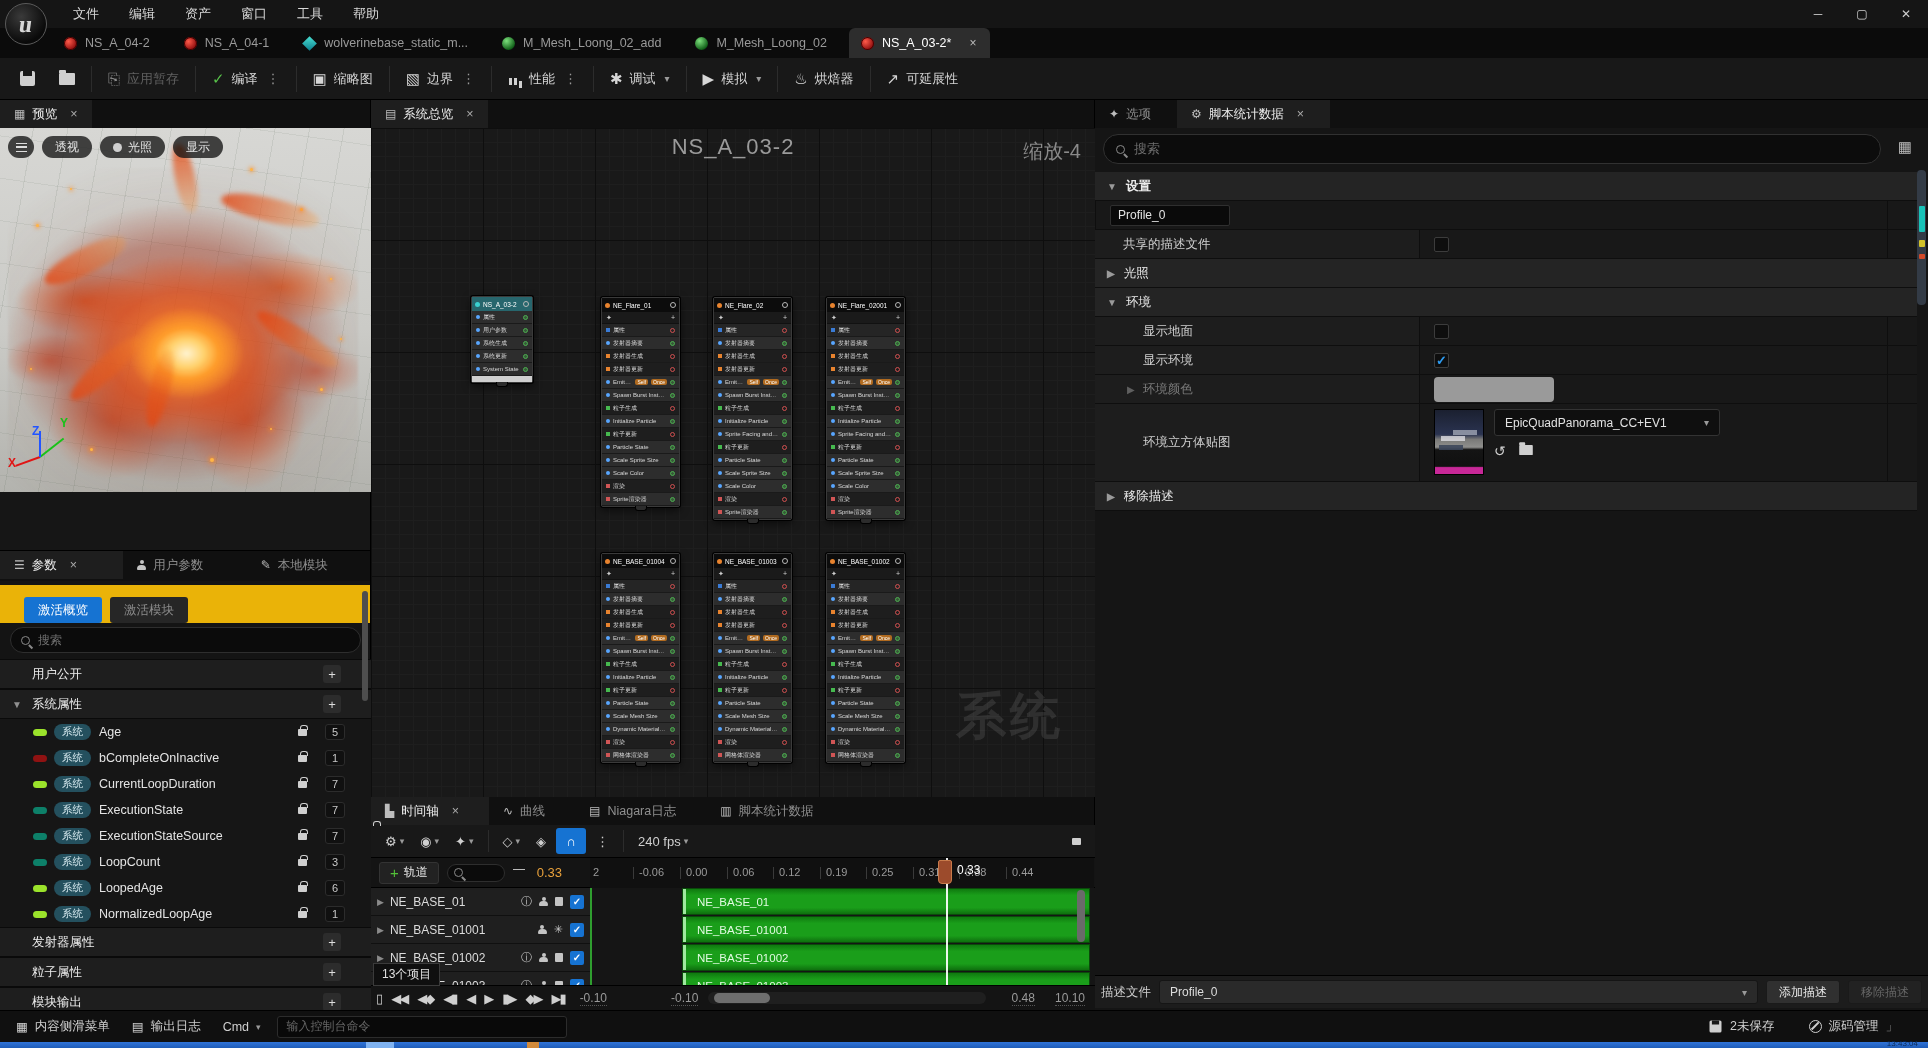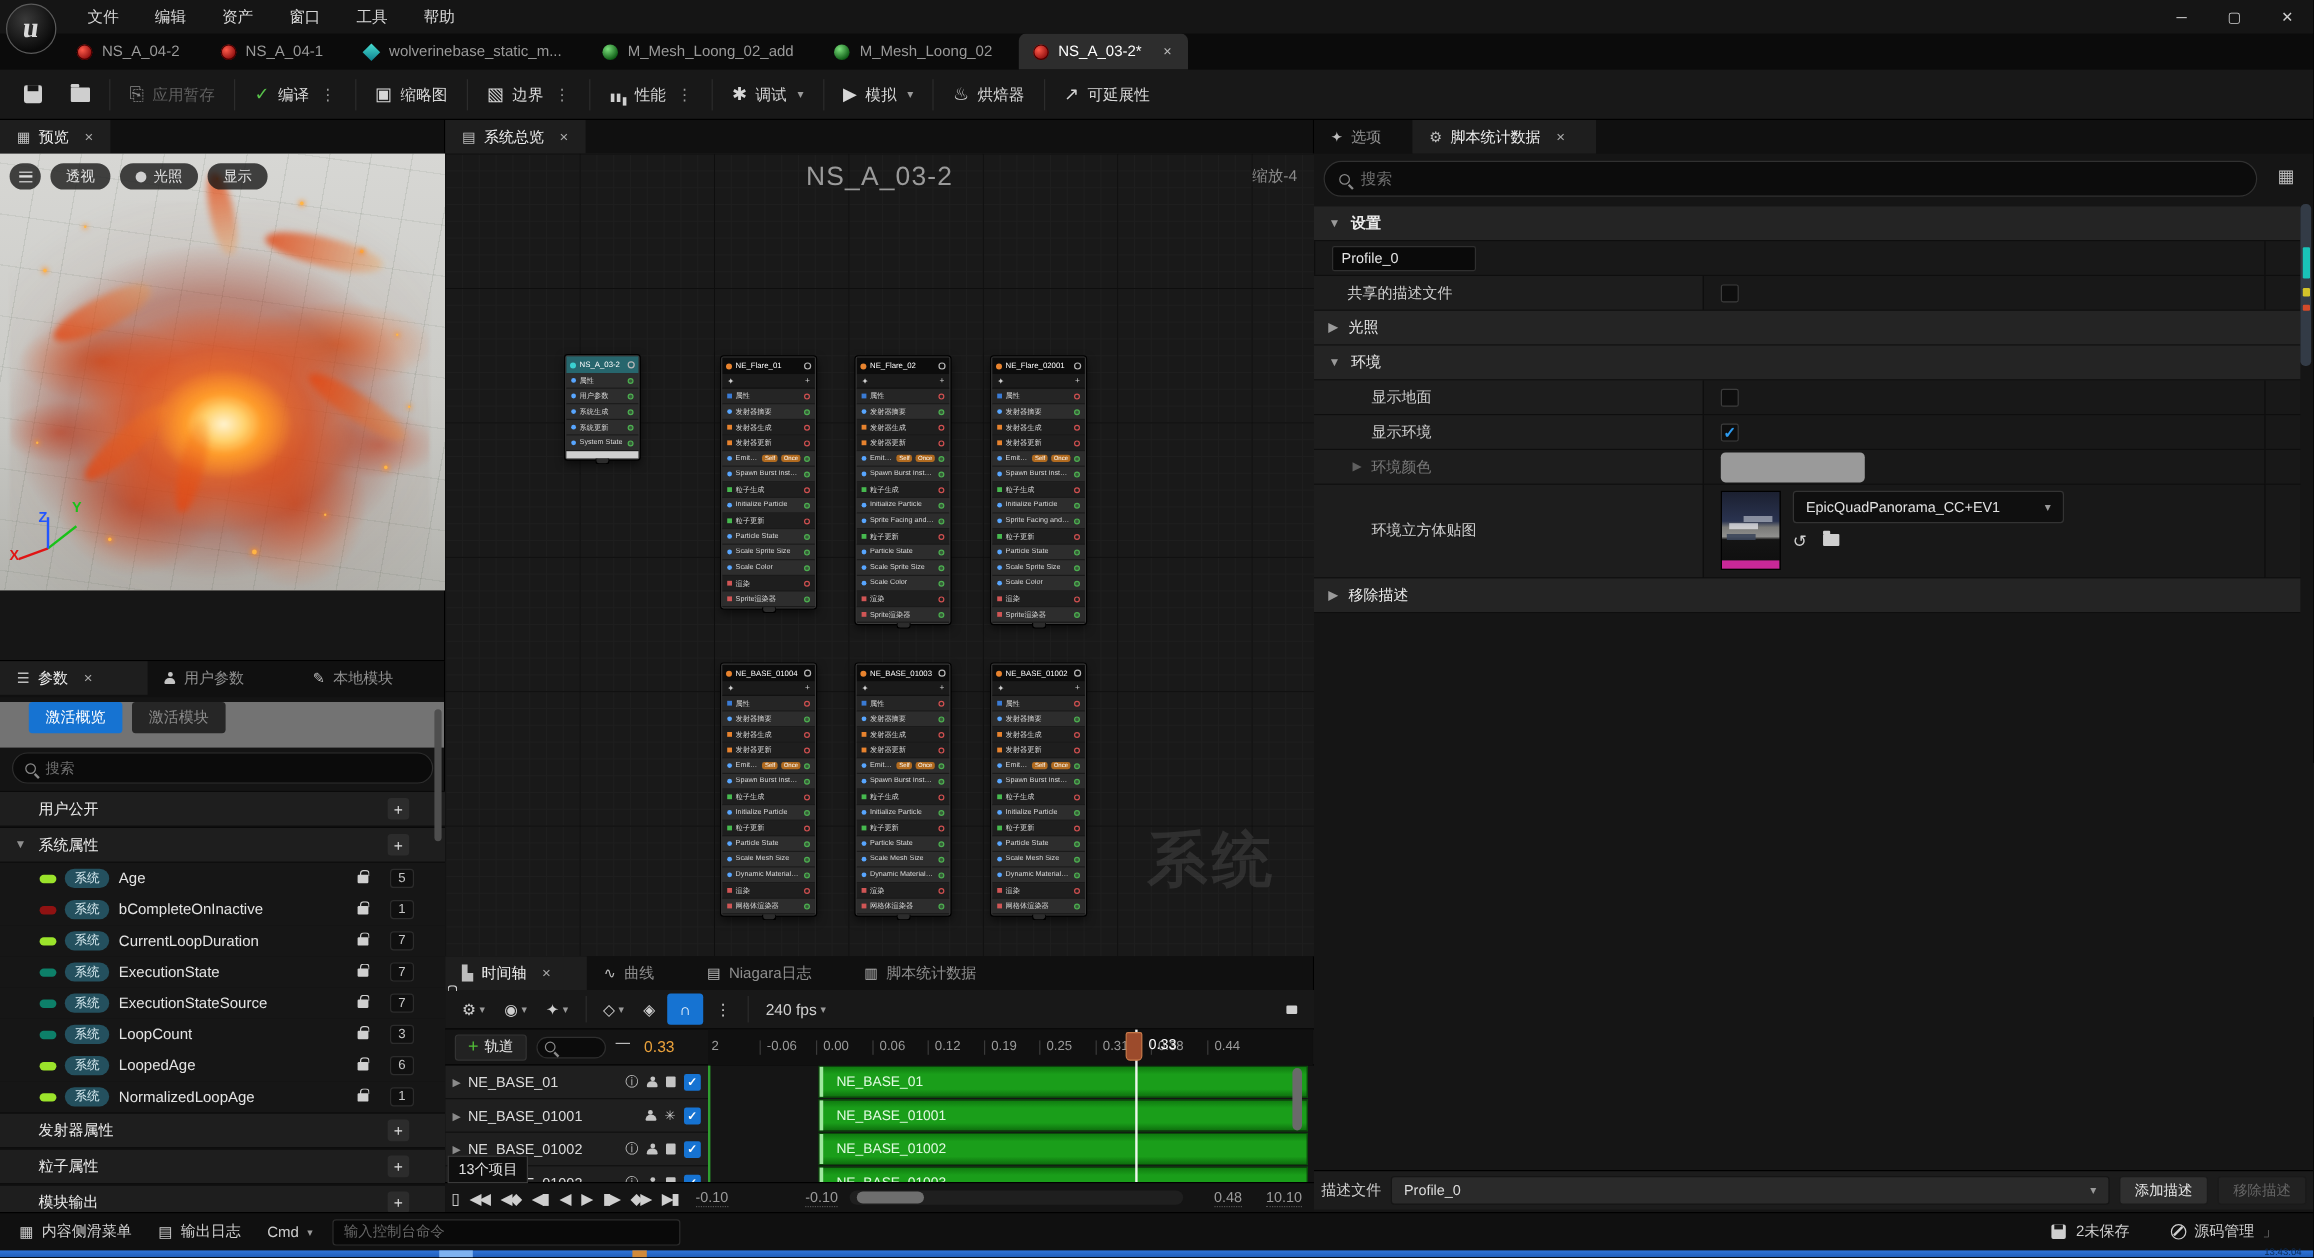--- a/index.html
+++ b/index.html
@@ -80,21 +80,21 @@
   .axis .lx{left:26px;top:44px;width:26px;background:#e01414;transform:rotate(160deg)}
   .axis .ly{left:26px;top:44px;width:30px;background:#18c218;transform:rotate(-38deg)}
   .axis .lz{left:26px;top:44px;width:26px;background:#2255ff;transform:rotate(-90deg)}
   .axis .tx{position:absolute;left:-6px;top:44px;color:#e01414}
   .axis .ty{position:absolute;left:46px;top:4px;color:#18c218}
   .axis .tz{position:absolute;left:18px;top:12px;color:#2255ff}
 
   
   .params-panel{left:0;top:551px;width:371px;height:459px;border-right:1px solid #000;background:#141414}
   .params-panel .ptabs{height:30px}
-  .pfilters{position:absolute;left:0;top:34px;width:100%;height:38px;display:flex;align-items:flex-start;gap:8px;padding:0 24px;background:#737373}
+  .pfilters{position:absolute;left:0;top:34px;width:100%;height:38px;display:flex;align-items:flex-end;gap:8px;padding:0 24px;background:#eab308}
   .fbtn{height:26px;padding:0 14px;display:flex;align-items:center;border-radius:3px;background:#262626;color:#8c8c8c;font-size:12.5px}
   .fbtn.on{background:#1673d2;color:#fff}
   .psearch{position:absolute;left:10px;top:76px;width:351px;height:26px;border-radius:13px;background:#0b0b0b;border:1px solid #2e2e2e;display:flex;align-items:center;gap:8px;padding:0 10px;color:#6f6f6f}
   .lens{width:9px;height:9px;border:1.7px solid #8a8a8a;border-radius:50%;position:relative;flex:0 0 9px}
   .lens::after{content:"";position:absolute;left:7px;top:7px;width:5px;height:1.7px;background:#8a8a8a;transform:rotate(45deg);transform-origin:left center}
   .plist{position:absolute;left:0;top:108px;width:371px;bottom:0;overflow:hidden;background:#151515}
   .psec{height:30px;display:flex;align-items:center;background:#1e1e1e;border-top:1px solid #0a0a0a;border-bottom:1px solid #0a0a0a;padding:0 12px;color:#ececec;font-size:12.5px;position:relative}
   .psec .caret{color:#909090;font-size:10px;width:20px}
   .psec.nocaret{padding-left:32px}
   .plus{position:absolute;right:30px;width:18px;height:18px;border-radius:3px;background:#2c2c2c;color:#ddd;display:flex;align-items:center;justify-content:center;font-size:13px}
@@ -106,21 +106,21 @@
   .pcount{position:absolute;right:26px;min-width:20px;height:16px;border-radius:3px;background:#101010;border:1px solid #2c2c2c;color:#c8c8c8;font-size:11px;display:flex;align-items:center;justify-content:center;padding:0 4px}
   .pscroll{position:absolute;right:2px;top:40px;width:6px;height:110px;border-radius:3px;background:#4e4e4e}
 
   
   .graph-panel{left:371px;top:100px;width:724px;height:697px;border-right:1px solid #000;border-bottom:1px solid #000}
   .gcanvas{position:absolute;left:0;top:28px;width:724px;height:669px;overflow:hidden;background:#191919;background-image:
      linear-gradient(#0e0e0e 1px,transparent 1px),linear-gradient(90deg,#0e0e0e 1px,transparent 1px),
      linear-gradient(#1e1e1e 1px,transparent 1px),linear-gradient(90deg,#1e1e1e 1px,transparent 1px);
      background-size:112px 112px,112px 112px,14px 14px,14px 14px}
   .gtitle{position:absolute;left:0;right:0;top:6px;text-align:center;color:#9a9a9a;font-size:22px;letter-spacing:1px}
-  .gzoom{position:absolute;right:14px;top:10px;color:#8a8a8a;font-size:13px}
+  .gzoom{position:absolute;right:14px;top:10px;color:#8a8a8a;font-size:20px}
   .gwater{position:absolute;left:585px;top:555px;font-size:50px;font-weight:bold;color:rgba(200,200,200,.13);letter-spacing:4px}
   .node{position:absolute;background:#262626;border:1px solid #3a3a3a;box-shadow:0 0 0 1px #000,0 3px 8px rgba(0,0,0,.6);border-radius:2px}
   .nhead{height:14px;background:#0c0c0c;display:flex;align-items:center;gap:3px;padding:0 3px;color:#fff;font-size:6.5px;white-space:nowrap;overflow:hidden}
   .nhead.sys{background:#27666d}
   .nhead .hdot{width:5px;height:5px;border-radius:50%;background:#e8832e;flex:0 0 5px}
   .nhead .iso{margin-left:auto;width:6px;height:6px;border:1px solid #b8b8b8;border-radius:50%;flex:0 0 6px}
   .naddrow{height:12px;background:#1a1a1a;display:flex;align-items:center;padding:0 4px;color:#cfcfcf;font-size:7px;border-bottom:1px solid #111}
   .naddrow .pl{margin-left:auto}
   .nr{height:13px;display:flex;align-items:center;gap:3px;padding:0 4px;border-bottom:1px solid #1a1a1a;font-size:6px;color:#d8d8d8;white-space:nowrap;overflow:hidden}
   .nr.stage{background:#1e1e1e}

